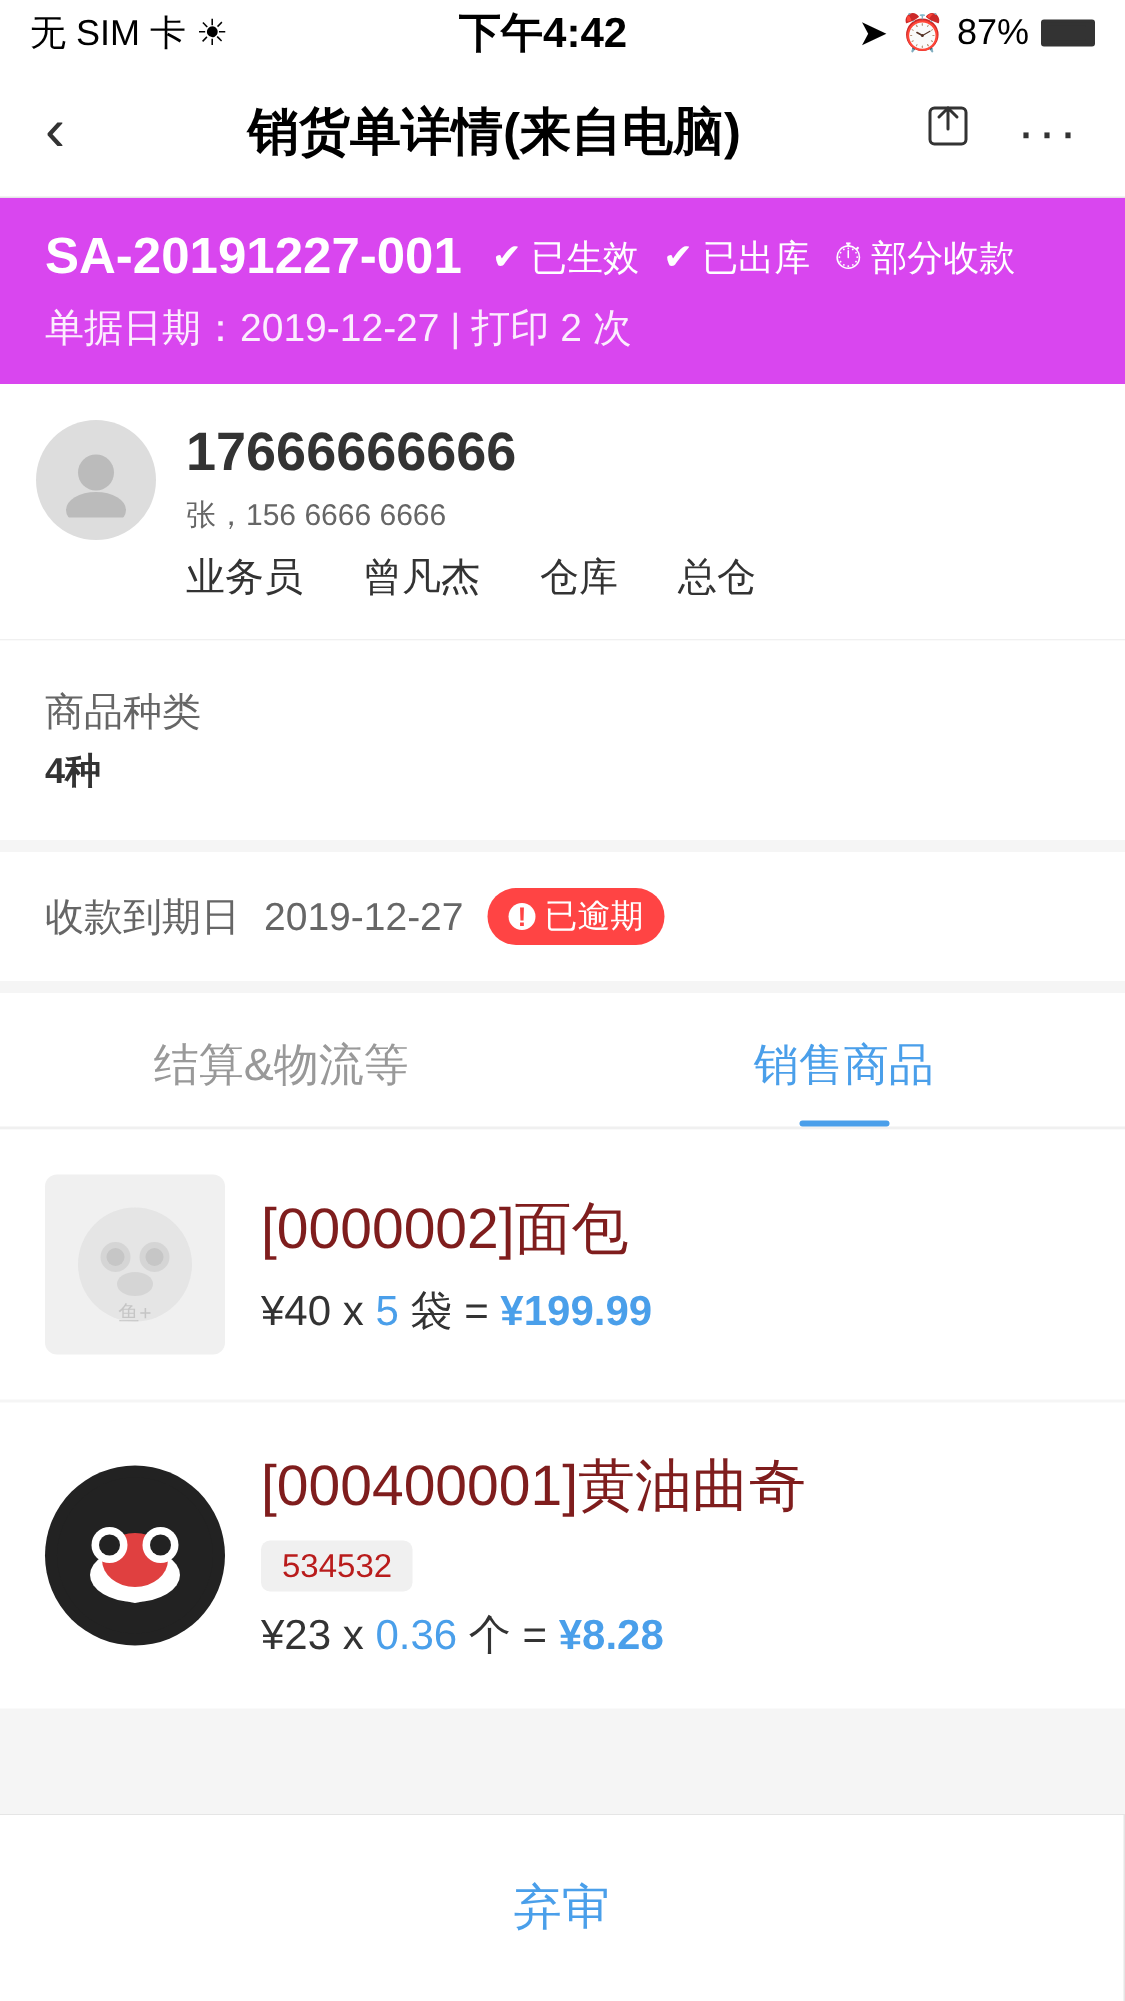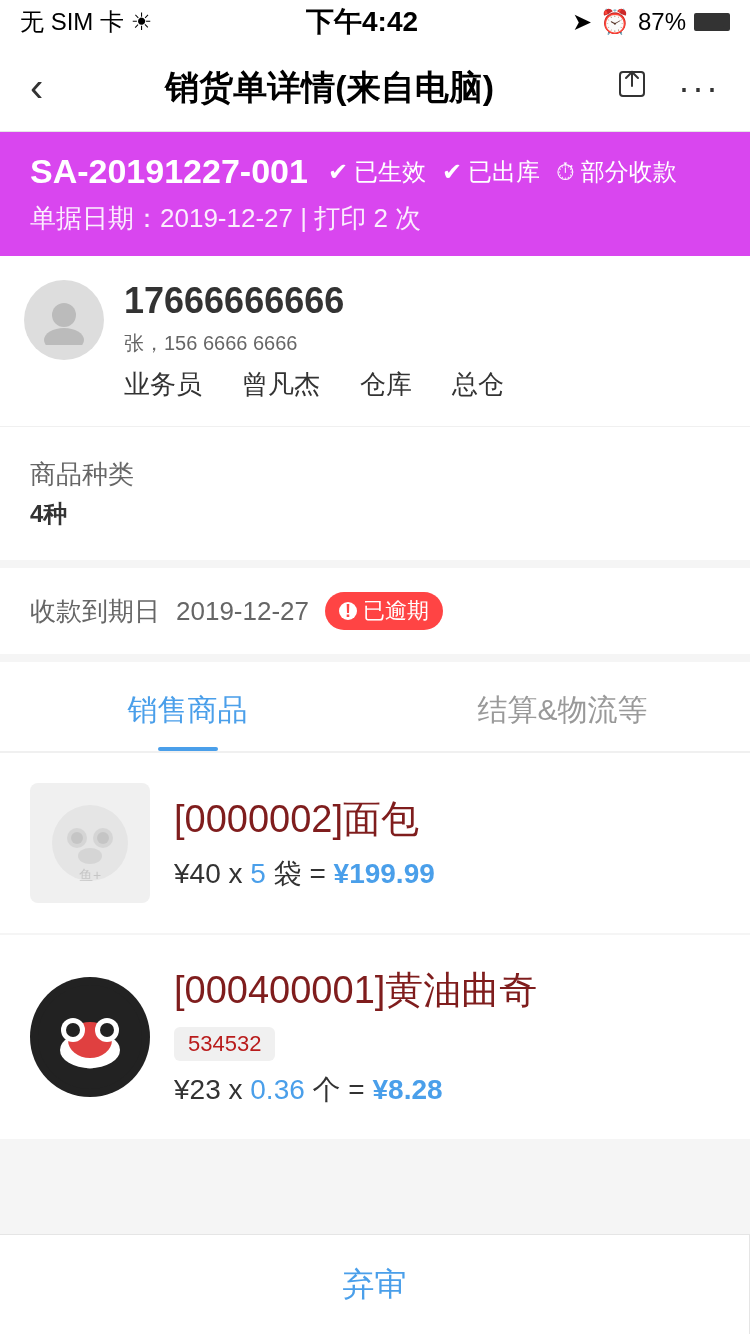--- a/index.html
+++ b/index.html
@@ -183,21 +183,21 @@
     }
     .product-price { font-size: 28px; color: #333; }
     .product-price .qty { color: #4a9fea; }
     .product-price .total { color: #4a9fea; font-weight: 600; }
 
     
     .bottom-bar {
       position: fixed;
       bottom: 0; left: 0;
       width: 750px;
-      height: 100px;
+      height: 125px;
       background: #fff;
       border-top: 1px solid #e5e5e5;
       display: flex;
       align-items: center;
     }
     .bottom-btn {
       flex: 1; height: 100%;
       display: flex; align-items: center; justify-content: center;
       font-size: 32px;
       cursor: pointer;
@@ -290,22 +290,22 @@
 <div class="due-section">
   <span>收款到期日</span>
   <span>2019-12-27</span>
   <span class="overdue-badge">
     <span style="width:18px;height:18px;background:#fff;border-radius:50%;color:#ff4444;font-size:18px;font-weight:bold;display:inline-flex;align-items:center;justify-content:center;">!</span>
     <span>已逾期</span>
   </span>
 </div>
 
 <div class="tabs">
+  <div class="tab">结算&amp;物流等</div>
   <div class="tab active">销售商品</div>
-  <div class="tab">结算&amp;物流等</div>
 </div>
 
 <div class="products-section">
 
   <div class="product-item">
     <div class="product-thumb">
       <svg width="90" height="90" viewBox="0 0 90 90" class="owl-icon">
         <circle cx="45" cy="45" r="38" fill="#ccc"></circle>
         <circle cx="32" cy="40" r="10" fill="#999"></circle>
         <circle cx="58" cy="40" r="10" fill="#999"></circle>

